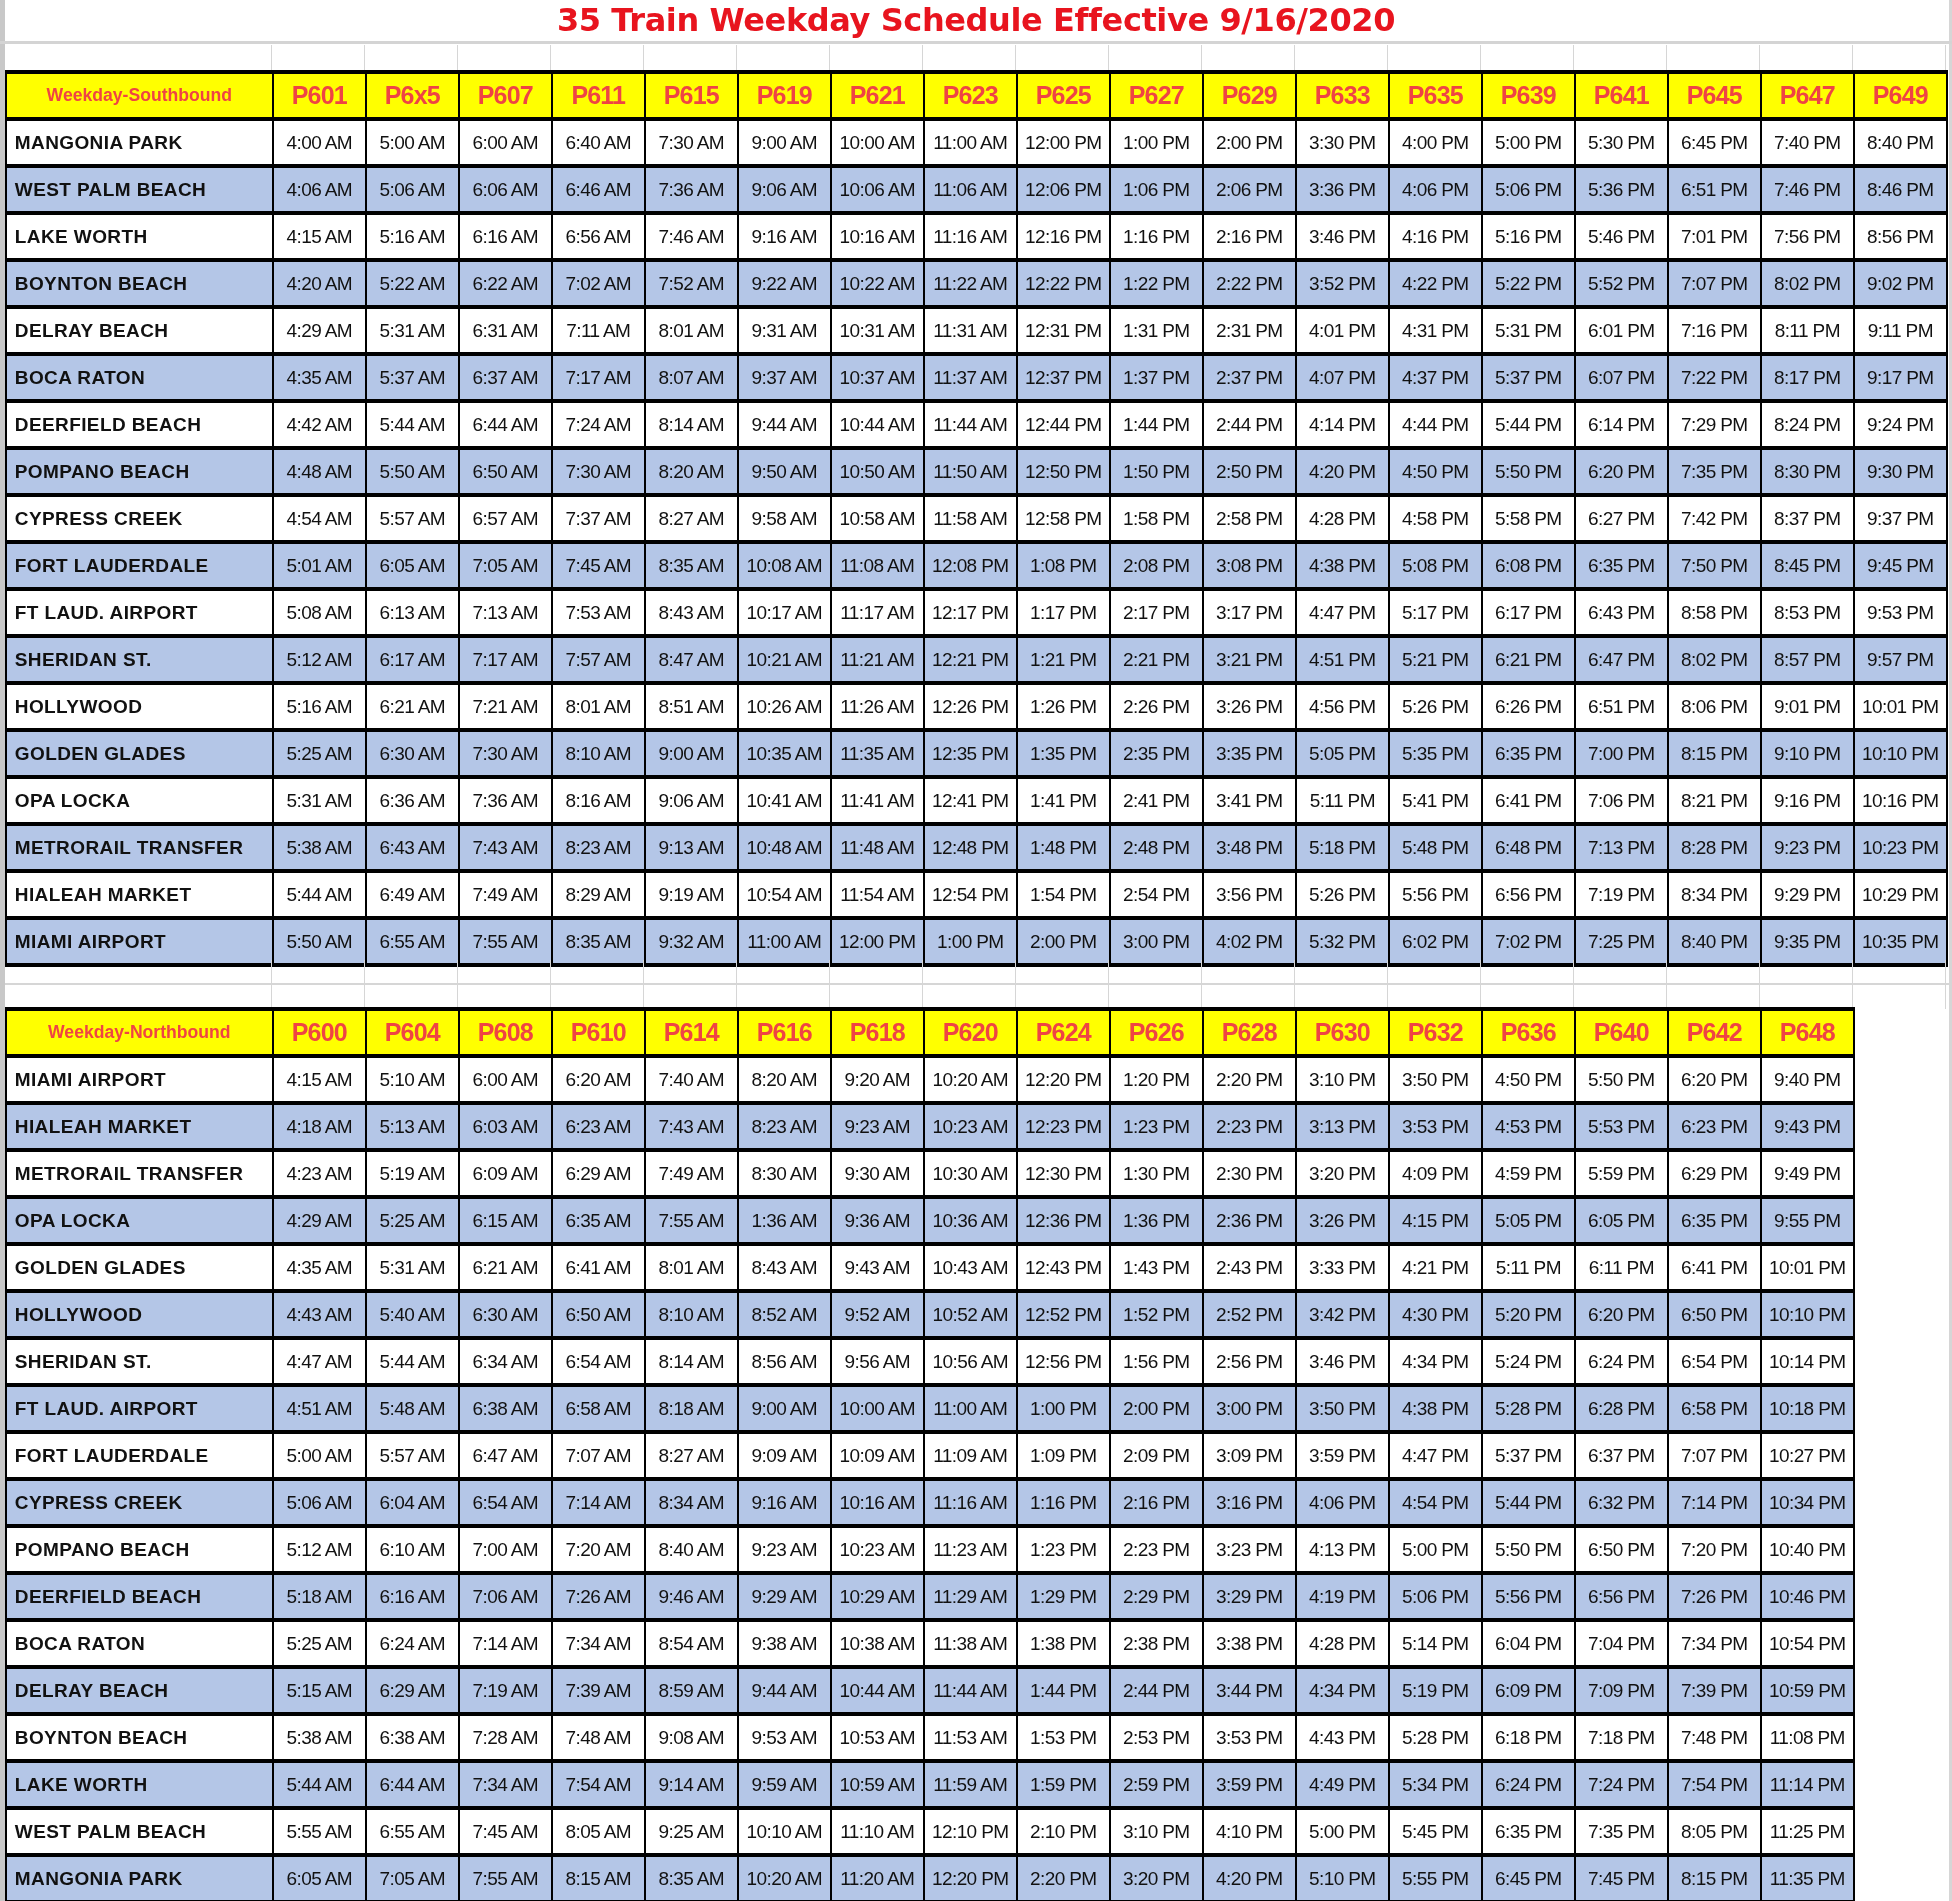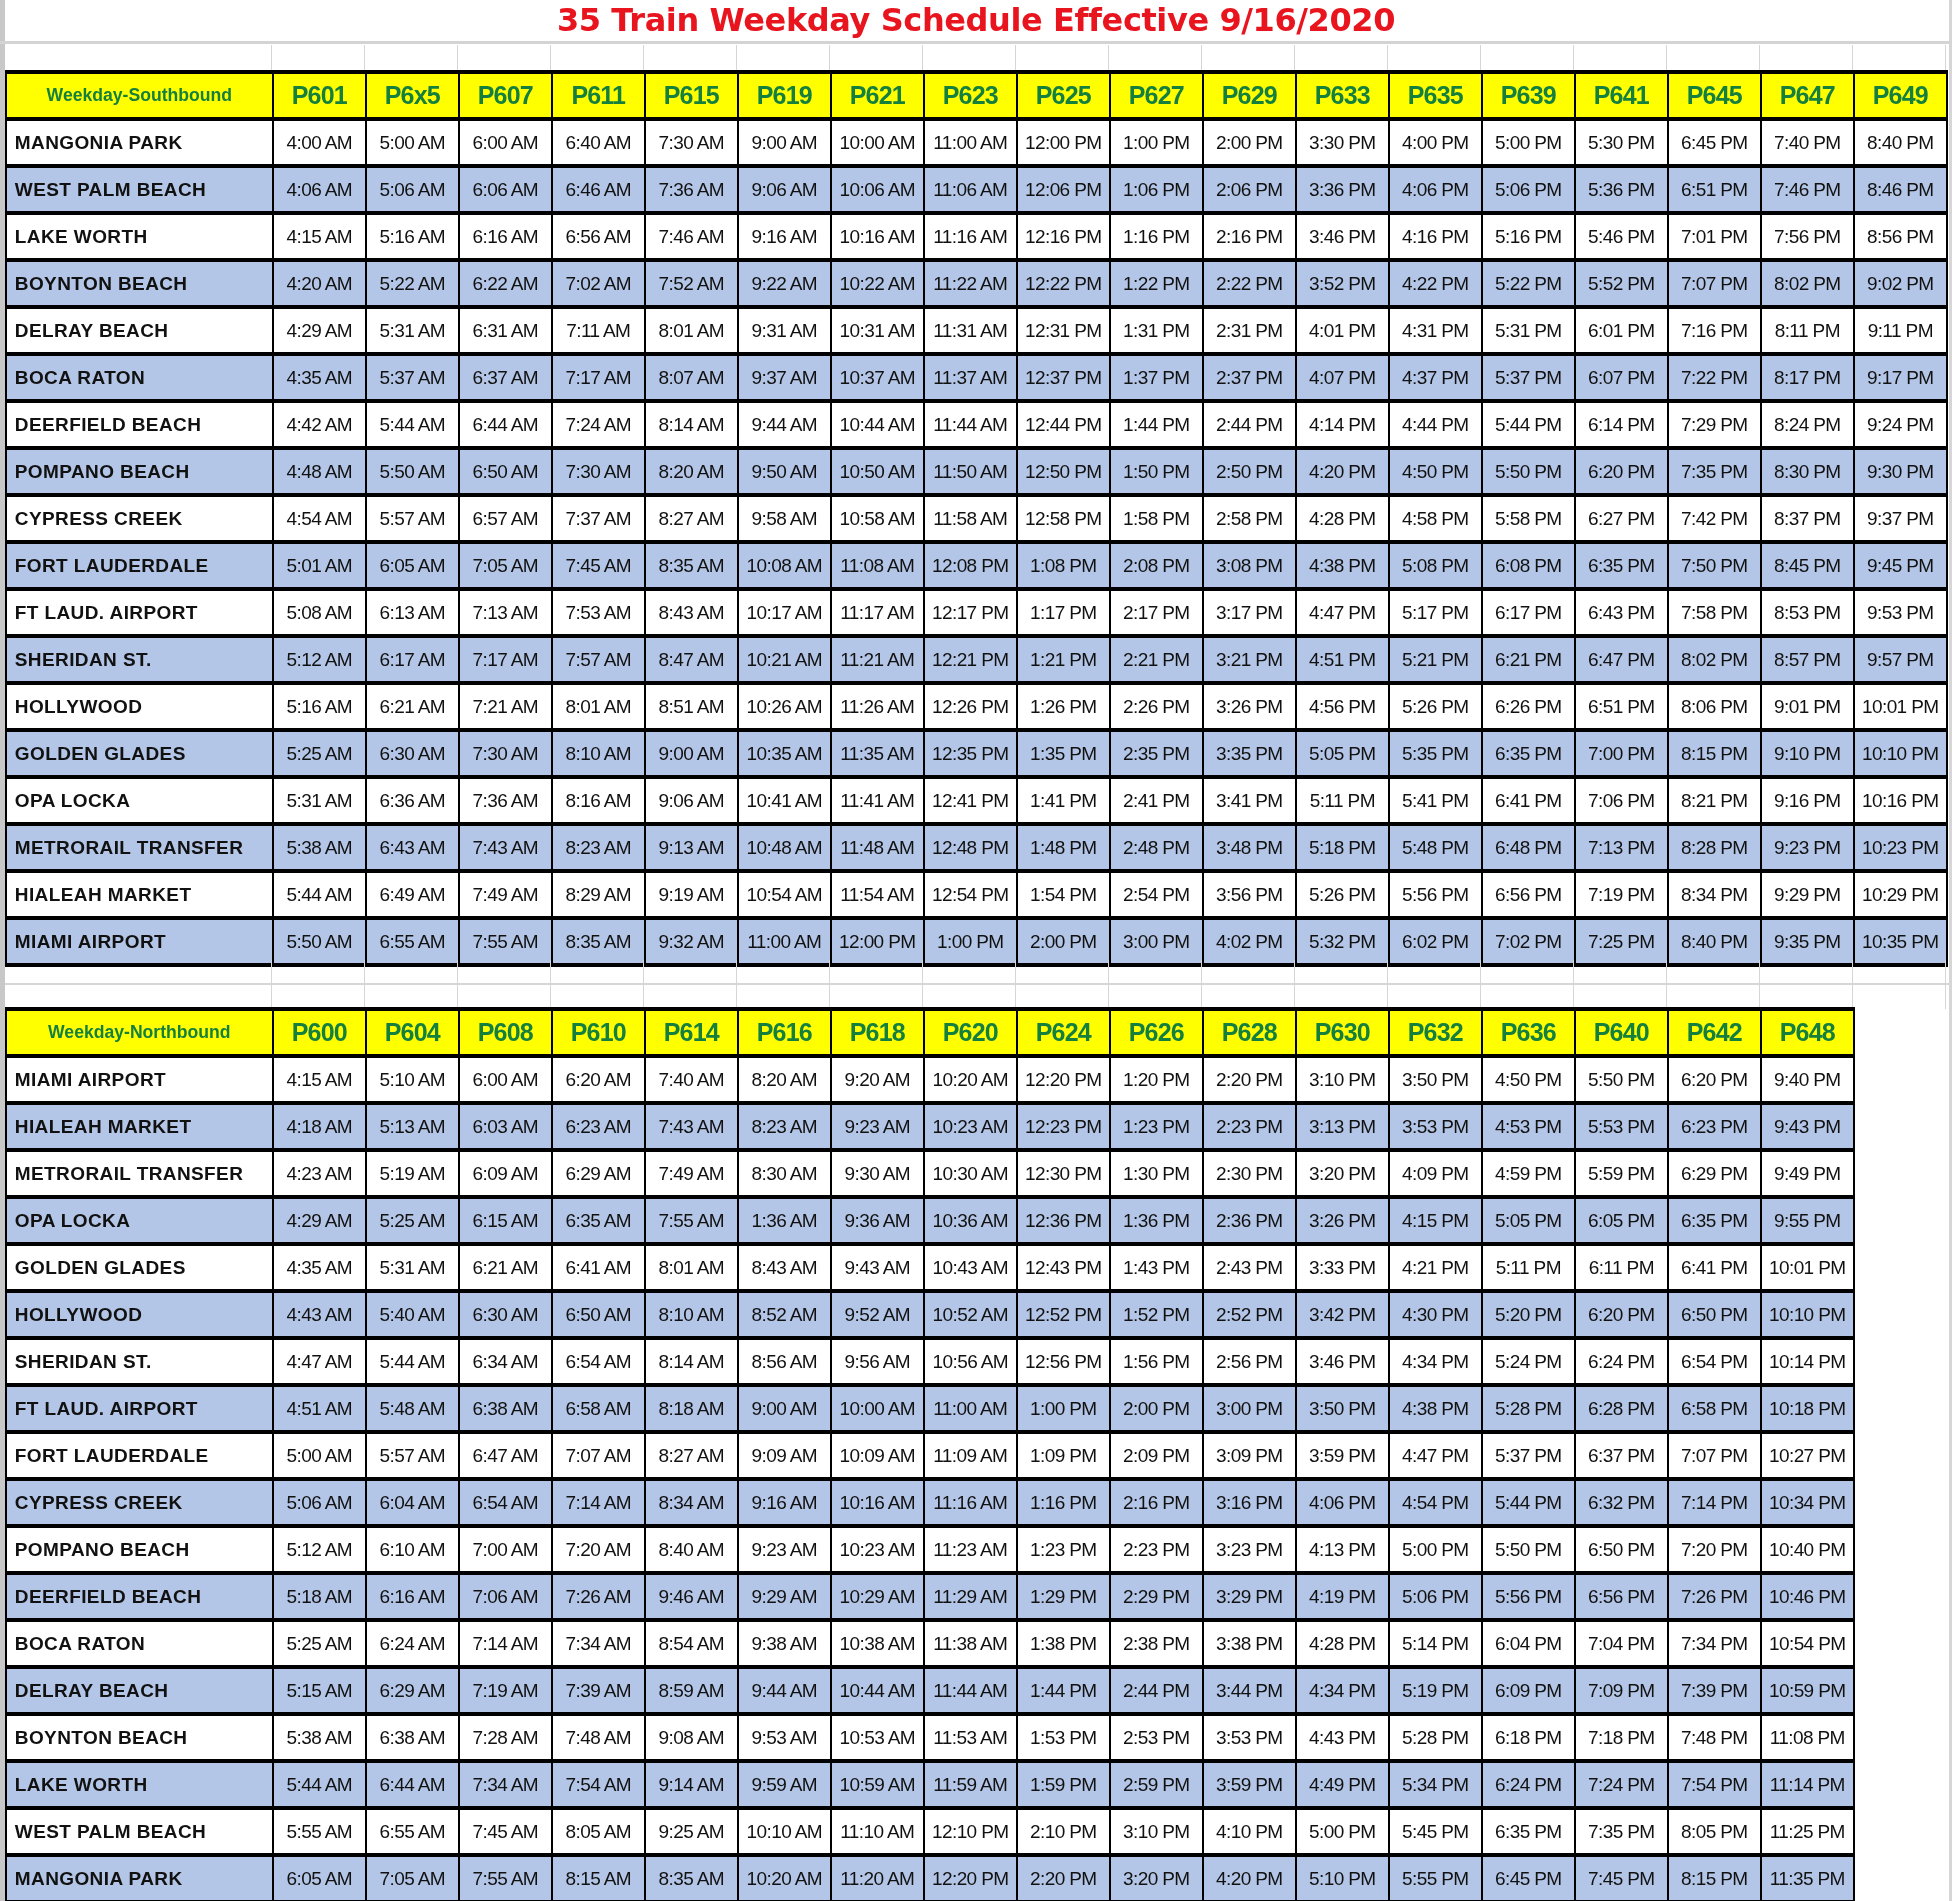--- a/index.html
+++ b/index.html
@@ -9,21 +9,21 @@
   .sheet-border-right { position: absolute; right: 0; top: 0; width: 3.2px; height: 1902px; background: #d6d6d6; }
   .title { position: absolute; left: 0; top: 0; width: 1952px; height: 41px; text-align: center;
            color: #e8141e; font-family: "DejaVu Sans", sans-serif; font-weight: bold; font-size: 32px;
            line-height: 41px; letter-spacing: -0.4px; border-radius: 6px; }
   .title-rule { position: absolute; left: 0; top: 41px; width: 1952px; height: 3.2px; background: #d4d4d4; }
   .blank-grid { position: absolute; left: 4.8px; display: flex; }
   .blank-grid .gc { border-right: 1.6px solid #d6d6d6; box-sizing: border-box; height: 100%; }
   .table { position: absolute; left: 4.8px; border-collapse: collapse; table-layout: fixed; }
   .table td, .table th { border: 2.4px solid #000; padding: 0; box-sizing: border-box; white-space: nowrap; overflow: hidden; }
   .table tr { height: 47px; }
-  .table th { background: #ffff00; height: 45px; font-weight: bold; font-size: 25px; color: #15803d;
+  .table th { background: #ffff00; height: 45px; font-weight: bold; font-size: 25px; color: #ef4444;
               text-align: center; letter-spacing: -0.8px; border-top: 4.8px solid #000; border-bottom: 4.8px solid #000; }
   .table th.dir { font-size: 17.6px; letter-spacing: 0; }
   .table td.stn { text-align: left; padding-left: 8px; font-weight: bold; font-size: 19px; color: #111; letter-spacing: 0.4px; }
   .table td.tm { text-align: center; font-size: 19px; color: #111; letter-spacing: -0.6px; }
   .table tr.alt td { background: #b4c6e7; }
   .table tr.plain td { background: #ffffff; }
   .table td { border-bottom-width: 4px; }
   .col-stn { width: 267px; }
   .col-t { width: 93px; }
   .gap-row { position: absolute; left: 4.8px; height: 1.6px; background: #d6d6d6; }
@@ -325,21 +325,21 @@
         <td class="tm">10:17 AM</td>
         <td class="tm">11:17 AM</td>
         <td class="tm">12:17 PM</td>
         <td class="tm">1:17 PM</td>
         <td class="tm">2:17 PM</td>
         <td class="tm">3:17 PM</td>
         <td class="tm">4:47 PM</td>
         <td class="tm">5:17 PM</td>
         <td class="tm">6:17 PM</td>
         <td class="tm">6:43 PM</td>
-        <td class="tm">7:58 PM</td>
+        <td class="tm">8:58 PM</td>
         <td class="tm">8:53 PM</td>
         <td class="tm">9:53 PM</td>
       </tr>
       <tr class="alt">
         <td class="stn">SHERIDAN ST.</td>
         <td class="tm">5:12 AM</td>
         <td class="tm">6:17 AM</td>
         <td class="tm">7:17 AM</td>
         <td class="tm">7:57 AM</td>
         <td class="tm">8:47 AM</td>

